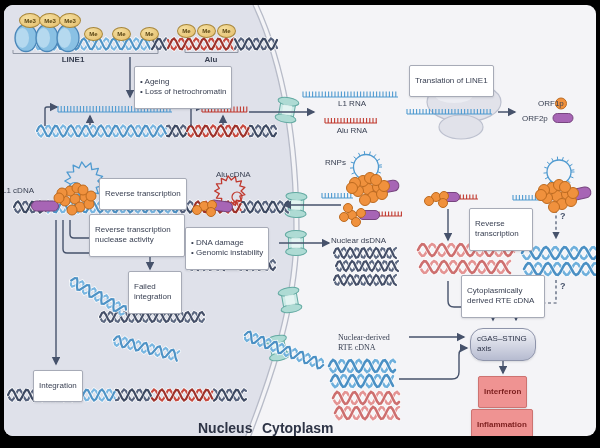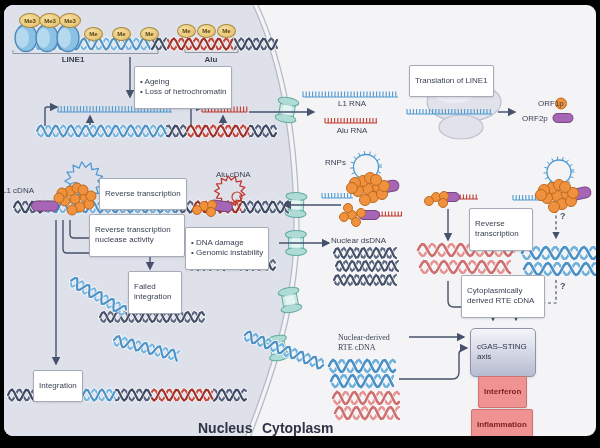--- a/index.html
+++ b/index.html
@@ -17,22 +17,22 @@
   .box{position:absolute;font:8px/1.3 "Liberation Sans",sans-serif;color:#3a4153;background:#fff;
        border:1px solid #a7abb7;border-radius:2px;padding:10px 5px;
        box-shadow:0 1px 2px rgba(60,64,80,.15);}
   .box .ln{white-space:nowrap;}
   .wrap{white-space:normal;}
   .me{position:absolute;display:flex;align-items:center;justify-content:center;
       background:radial-gradient(ellipse at 35% 30%,#f4de9f,#e4bd6a);
       border:1px solid #a8873b;border-radius:50%;
       font:700 6px "Liberation Sans",sans-serif;color:#5b4512;}
   .salmon{background:#ef9392;border-color:#cd7371;color:#7c1f1e;font-weight:600;}
-  .cgas{background:linear-gradient(#f4f5f9,#b6bbd0);border:1px solid #8e94aa;border-radius:5px;
-        color:#2d3448;padding:13px 6px;width:52px;white-space:normal;}
+  .cgas{background:linear-gradient(#f4f5f9,#b6bbd0);border:1px solid #8e94aa;border-radius:13px;
+        color:#2d3448;padding:5px 6px;width:52px;white-space:normal;}
   .q{font:700 9px "Liberation Sans",sans-serif;color:#46526b;}
 </style>
 </head>
 <body>
 
 <div class="fig">
  <div class="inner">
 
   <svg id="fig-svg" width="600" height="448" viewBox="0 0 600 448">
     <defs>

